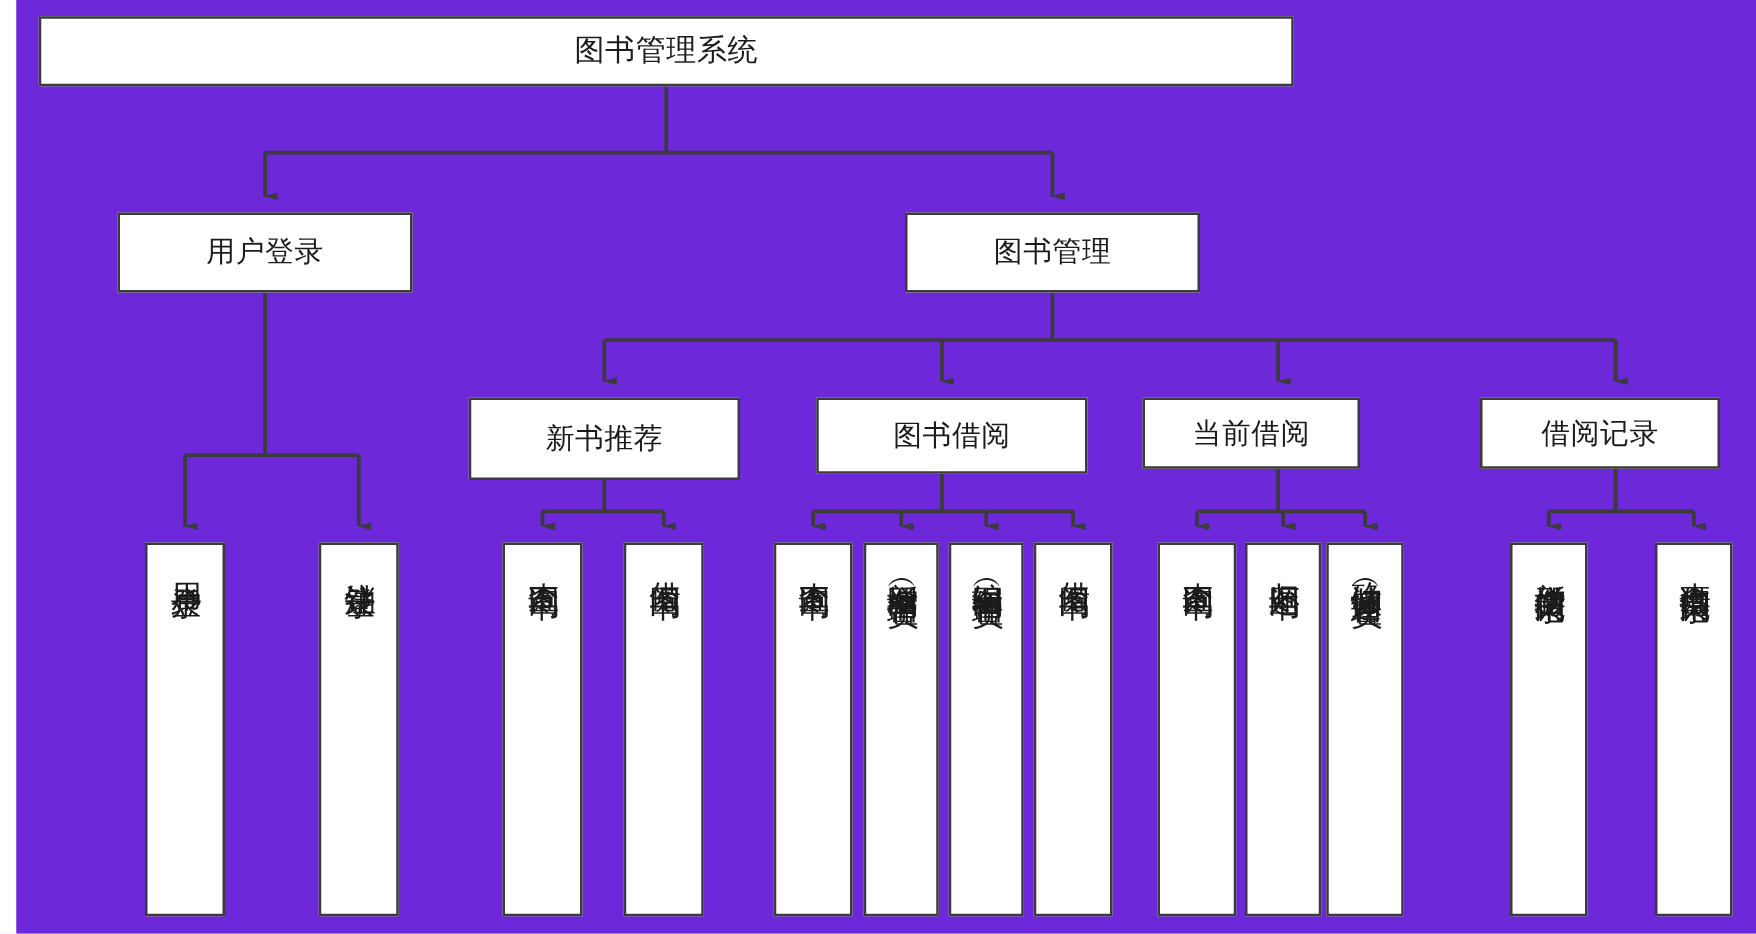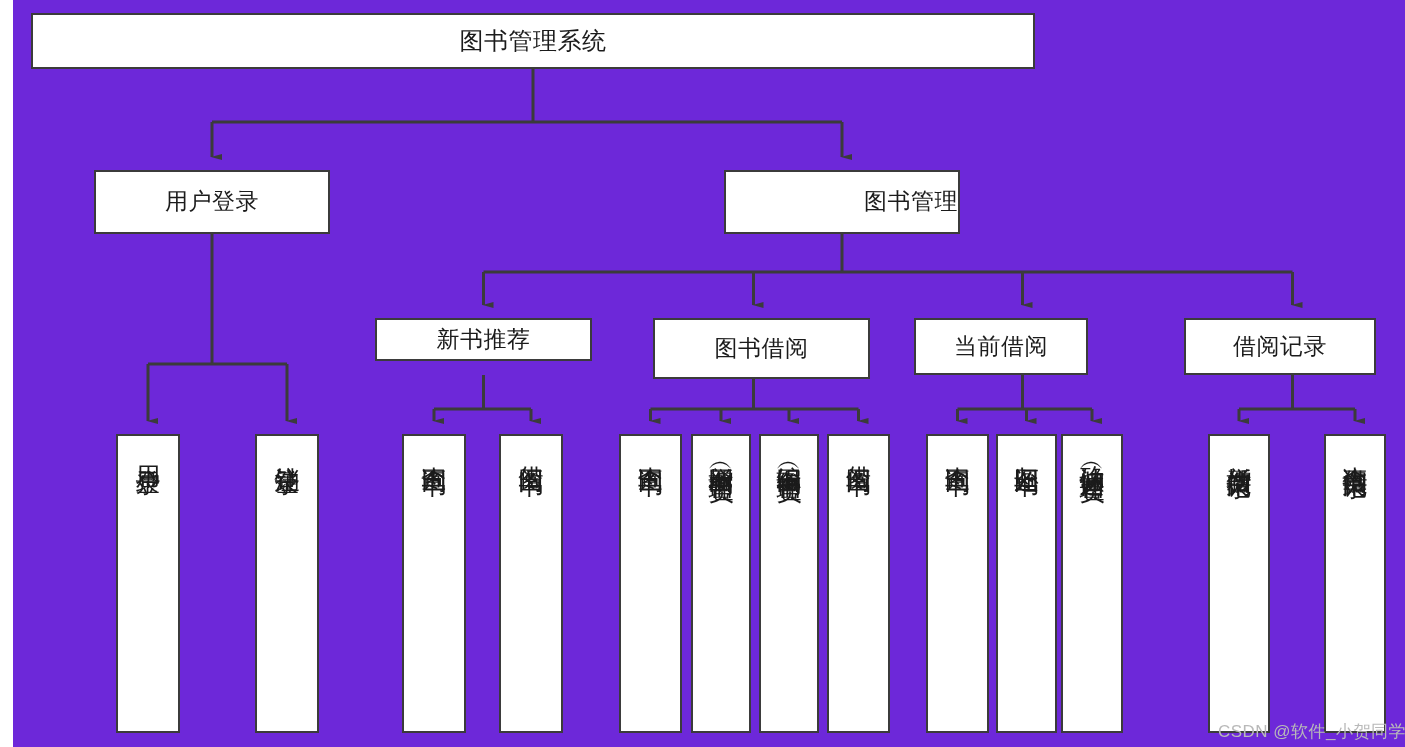--- a/index.html
+++ b/index.html
@@ -119,24 +119,24 @@
       </g>
   </svg>
 
   <div id="nodes-layer">
       <div class="node-box horiz root" style="left: 18px; top: 13px; width: 1004px; height: 56px;">
         <span class="node-label">图书管理系统</span>
       </div>
       <div class="node-box horiz" style="left: 81px; top: 170px; width: 236px; height: 64px;">
         <span class="node-label">用户登录</span>
       </div>
-      <div class="node-box horiz" style="left: 711px; top: 170px; width: 236px; height: 64px; justify-content: flex-end;">
+      <div class="node-box horiz" style="left: 711px; top: 170px; width: 236px; height: 64px;">
         <span class="node-label">图书管理</span>
       </div>
-      <div class="node-box horiz" style="left: 362px; top: 318px; width: 217px; height: 43px;">
+      <div class="node-box horiz" style="left: 362px; top: 318px; width: 217px; height: 66px;">
         <span class="node-label">新书推荐</span>
       </div>
       <div class="node-box horiz" style="left: 640px; top: 318px; width: 217px; height: 61px;">
         <span class="node-label">图书借阅</span>
       </div>
       <div class="node-box horiz" style="left: 901px; top: 318px; width: 174px; height: 57px;">
         <span class="node-label">当前借阅</span>
       </div>
       <div class="node-box horiz" style="left: 1171px; top: 318px; width: 192px; height: 57px;">
         <span class="node-label">借阅记录</span>
@@ -175,15 +175,14 @@
         <span class="node-label">确认归还（管理员）</span>
       </div>
       <div class="node-box vert" style="left: 1195px; top: 434px; width: 62px; height: 299px;">
         <span class="node-label">新增借阅记录</span>
       </div>
       <div class="node-box vert" style="left: 1311px; top: 434px; width: 62px; height: 299px;">
         <span class="node-label">查询借阅记录</span>
       </div>
     </div>
 
-  <div class="watermark">CSDN @软件_小贺同学</div>
 
 </div>
 
 </body></html>

